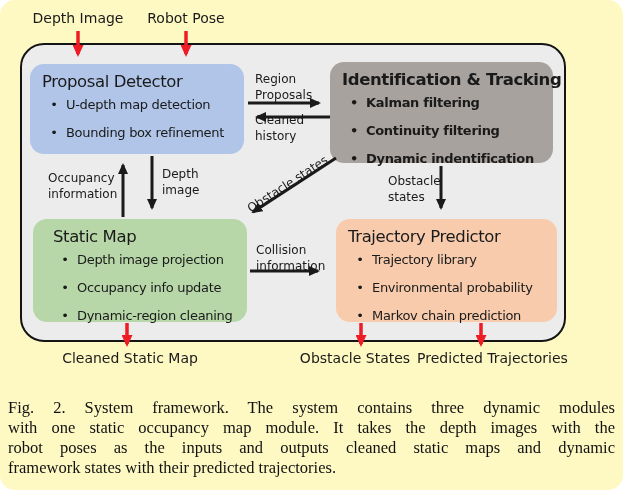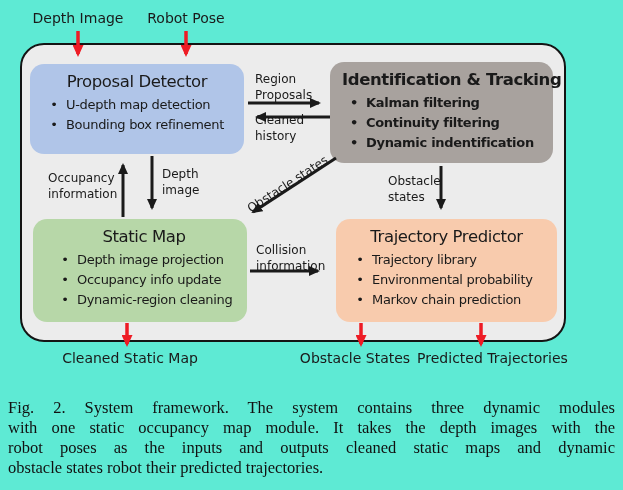--- a/index.html
+++ b/index.html
@@ -1,29 +1,29 @@
 <!DOCTYPE html>
 <html style="--module-blue: #b0c5e8; --module-gray: #a8a29e; --module-green: #b7d7a8; --module-orange: #f8cbad; --arrow-red: #ee1c25; --arrow-black: #1a1a1a; --canvas: #ececec;"><head>
 <meta charset="utf-8">
 <style>
   html,body{margin:0;padding:0;background:#ffffff;}
   .stage{
-    position:relative;width:623px;height:490px;background:#5eead4;overflow:hidden;
-    font-family:"DejaVu Sans","Liberation Sans",sans-serif;color:#1a1a1a;
+    position:relative;width:623px;height:490px;background:#fef9c3;overflow:hidden;
+    font-family:"DejaVu Sans","Liberation Sans",sans-serif;color:#1a1a1a;border-radius:15px;
   }
   .diagram{position:absolute;left:0;top:0;width:623px;height:395px;}
   .outer-box{
     position:absolute;left:20px;top:43px;width:542px;height:295px;
     background:var(--canvas,#ececec);border:2.5px solid #141414;border-radius:24px;z-index:0;
   }
   .module{
-    position:absolute;border-radius:14px;padding:8px 12px 8px 12px;box-sizing:border-box;z-index:1;text-align:center;
+    position:absolute;border-radius:14px;padding:8px 12px 8px 12px;box-sizing:border-box;z-index:1;
   }
   .module-title{font-size:16.5px;letter-spacing:-0.4px;line-height:1.2;white-space:nowrap;}
-  .bullets{margin-top:5px;display:flex;flex-direction:column;gap:3px;}
+  .bullets{margin-top:5px;display:flex;flex-direction:column;gap:11px;}
   .bullet{display:flex;align-items:flex-start;font-size:13px;letter-spacing:-0.3px;line-height:1.3;white-space:nowrap;}
   .bullet .dot{width:24px;text-align:center;flex:0 0 24px;}
   .bullet .dot::before{content:"\2022";}
   .io-label{position:absolute;font-size:14px;text-align:center;white-space:nowrap;z-index:3;}
   .flow-label{position:absolute;font-size:12px;line-height:1.3;white-space:pre-line;z-index:3;}
   .rot{transform:rotate(-33deg);transform-origin:center;text-align:center;white-space:nowrap;}
   svg.arrows{position:absolute;left:0;top:0;z-index:2;}
   .caption{
     position:absolute;left:8px;top:398px;width:607px;
     font-family:"Liberation Serif","DejaVu Serif",serif;font-size:16.5px;line-height:20px;color:#111;
@@ -156,15 +156,15 @@
 
     <div class="io-label" style="left:60px;top:350px;width:140px;">Cleaned Static Map</div>
     <div class="io-label" style="left:295px;top:350px;width:120px;">Obstacle States</div>
     <div class="io-label" style="left:415px;top:350px;width:155px;">Predicted Trajectories</div>
   </div>
 
   <div class="caption">
     <div class="cap-line jline">Fig. 2.    System framework. The system contains three dynamic modules</div>
     <div class="cap-line jline">with one static occupancy map module. It takes the depth images with the</div>
     <div class="cap-line jline">robot poses as the inputs and outputs cleaned static maps and dynamic</div>
-    <div class="cap-line">obstacle states robot their predicted trajectories.</div>
+    <div class="cap-line">framework states with their predicted trajectories.</div>
   </div>
 </div>
 
 </body></html>

